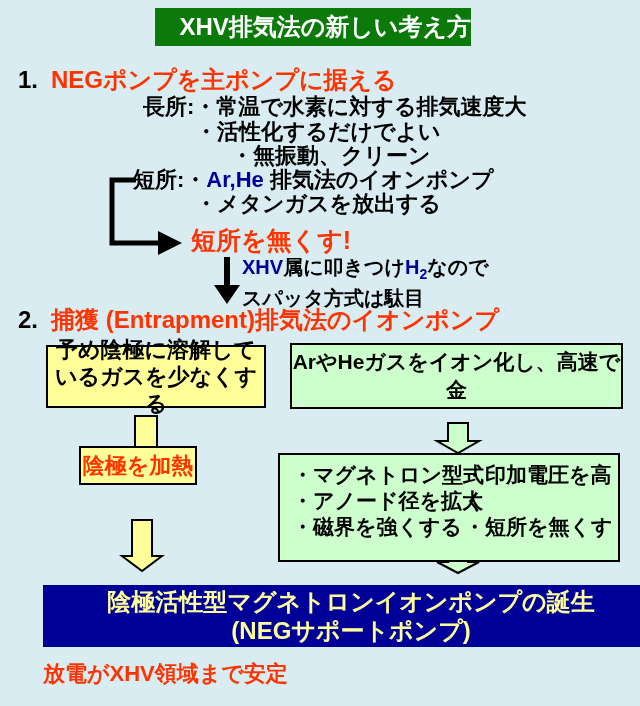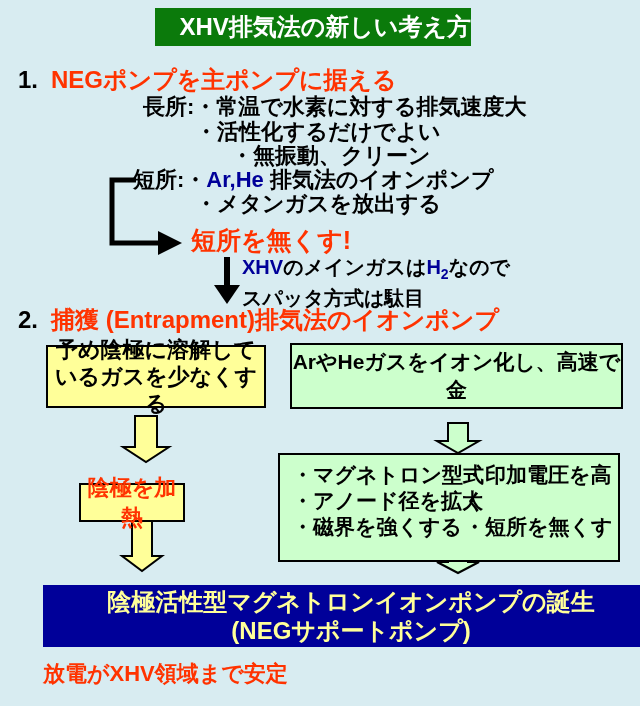--- a/index.html
+++ b/index.html
@@ -28,21 +28,21 @@
   #callout{left:191px;top:226px;font-size:25px;line-height:28px;}
   #note{left:242px;top:255px;font-size:20px;line-height:24px;}
   #note sub{font-size:14px;}
 
   .box{border:2px solid #000;box-sizing:border-box;display:flex;flex-direction:column;
     align-items:center;justify-content:center;text-align:center;}
   #neg-box{left:46px;top:345px;width:220px;height:63px;background:var(--box-yellow,#ff9);
     font-size:22px;line-height:27px;}
   #ion-box{left:290px;top:343px;width:333px;height:66px;background:var(--box-green,#cfc);
     font-size:21px;line-height:28px;}
-  #heat-box{left:79px;top:483px;width:106px;height:39px;background:var(--box-yellow,#ff9);
+  #heat-box{left:79px;top:446px;width:118px;height:39px;background:var(--box-yellow,#ff9);
     color:var(--accent-red,#f30);font-size:22px;}
   #tuning-box{left:278px;top:453px;width:342px;height:109px;background:var(--box-green,#cfc);
     border:2px solid #000;box-sizing:border-box;font-size:21px;line-height:26px;padding:7px 0 0 12px;}
   #tuning-box .col2{position:absolute;left:184px;top:7px;}
   #result-box{left:43px;top:585px;width:616px;height:62px;background:var(--result-bg,#009);
     color:var(--result-text,#ff9);font-size:24px;line-height:29px;}
   #footer{left:43px;top:659px;width:572px;text-align:left;font-size:22px;color:var(--accent-red,#f30);}
 
   #connectors{left:0;top:0;}
   .yellow-arrow{fill:var(--box-yellow,#ff9);stroke:#000;stroke-width:2;stroke-linejoin:miter;}
@@ -79,21 +79,21 @@
   <div id="merit3" class="abs li nowrap">・無振動、クリーン</div>
 
   <div id="demerits-line" class="abs li nowrap">
     <span>短所:</span><span>・</span><span class="navy">Ar,He</span><span> 排気法のイオンポンプ</span>
   </div>
   <div id="demerit2" class="abs li nowrap">・メタンガスを放出する</div>
 
   <div id="callout" class="abs red nowrap">短所を無くす!</div>
 
   <div id="note" class="abs nowrap">
-    <div><span class="navy">XHV</span><span>のメインガスは</span><span class="navy"><span>H</span><sub>2</sub></span><span>なので</span></div>
+    <div><span class="navy">XHV</span><span>属に叩きつけ</span><span class="navy"><span>H</span><sub>2</sub></span><span>なので</span></div>
     <div>スパッタ方式は駄目</div>
   </div>
 
   <div id="h2" class="abs h nowrap">
     <span class="num">2.</span><span class="red">捕獲 (Entrapment)排気法のイオンポンプ</span>
   </div>
 
   <div id="neg-box" class="abs box">
     <div>予め陰極に溶解して</div>
     <div>いるガスを少なくする</div>

